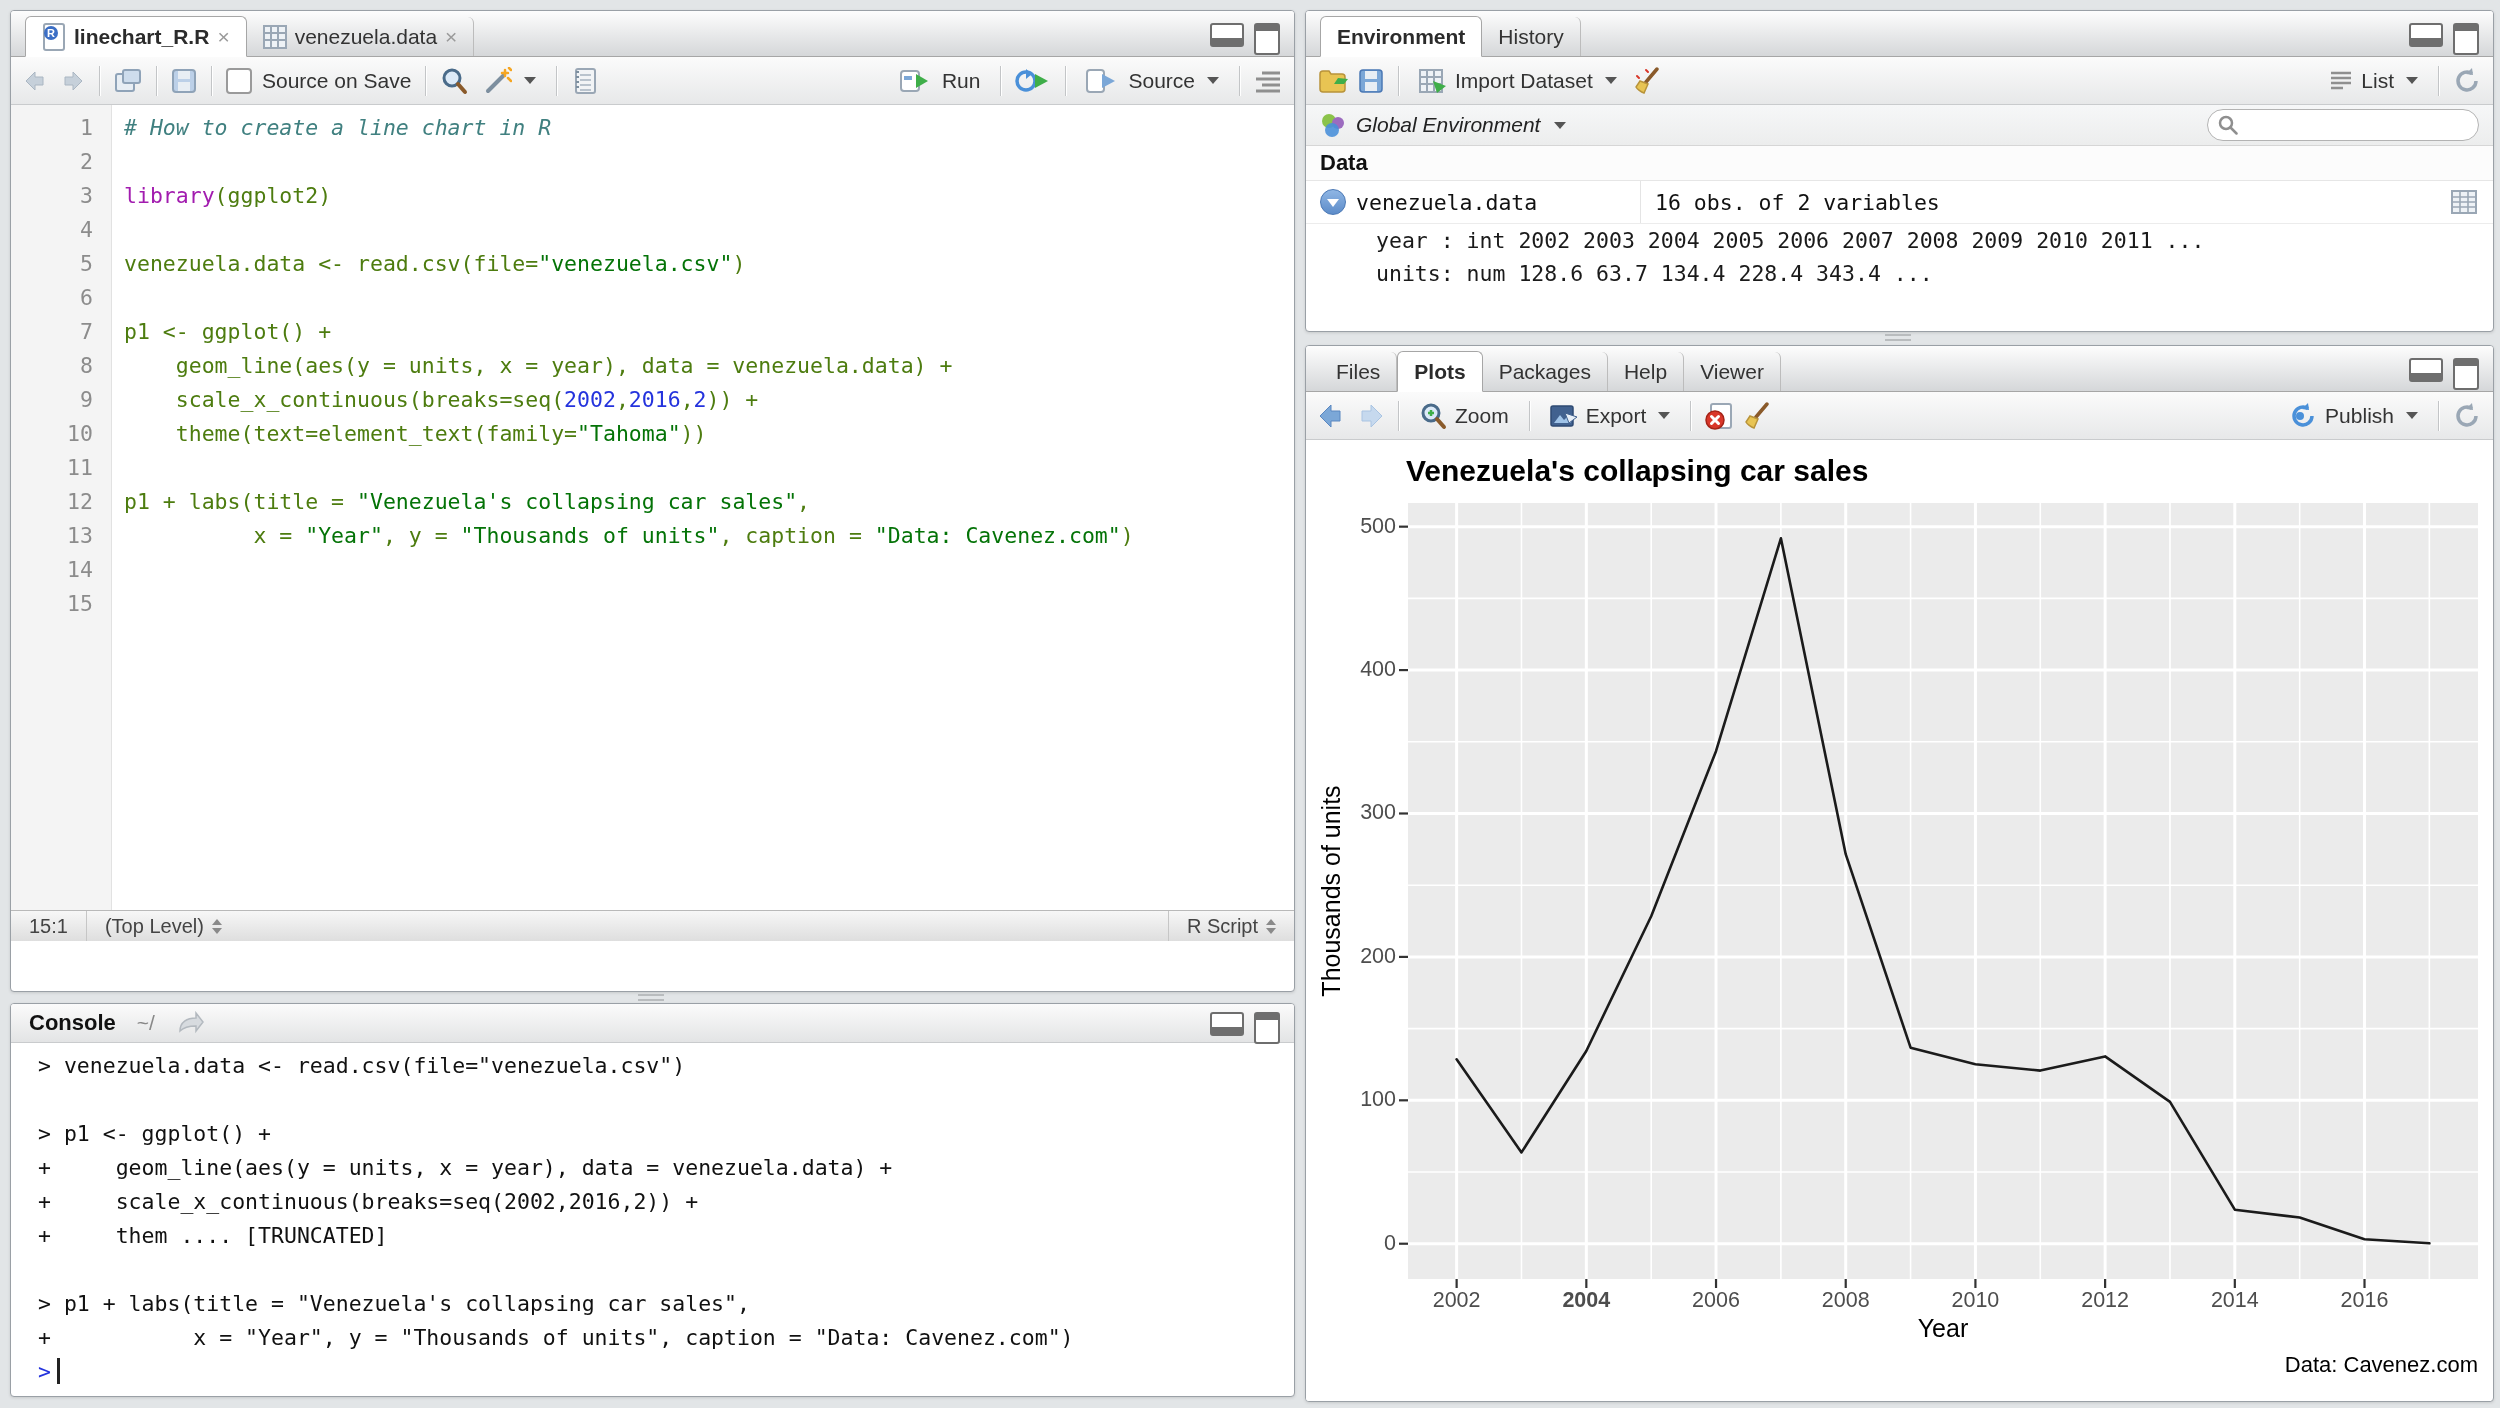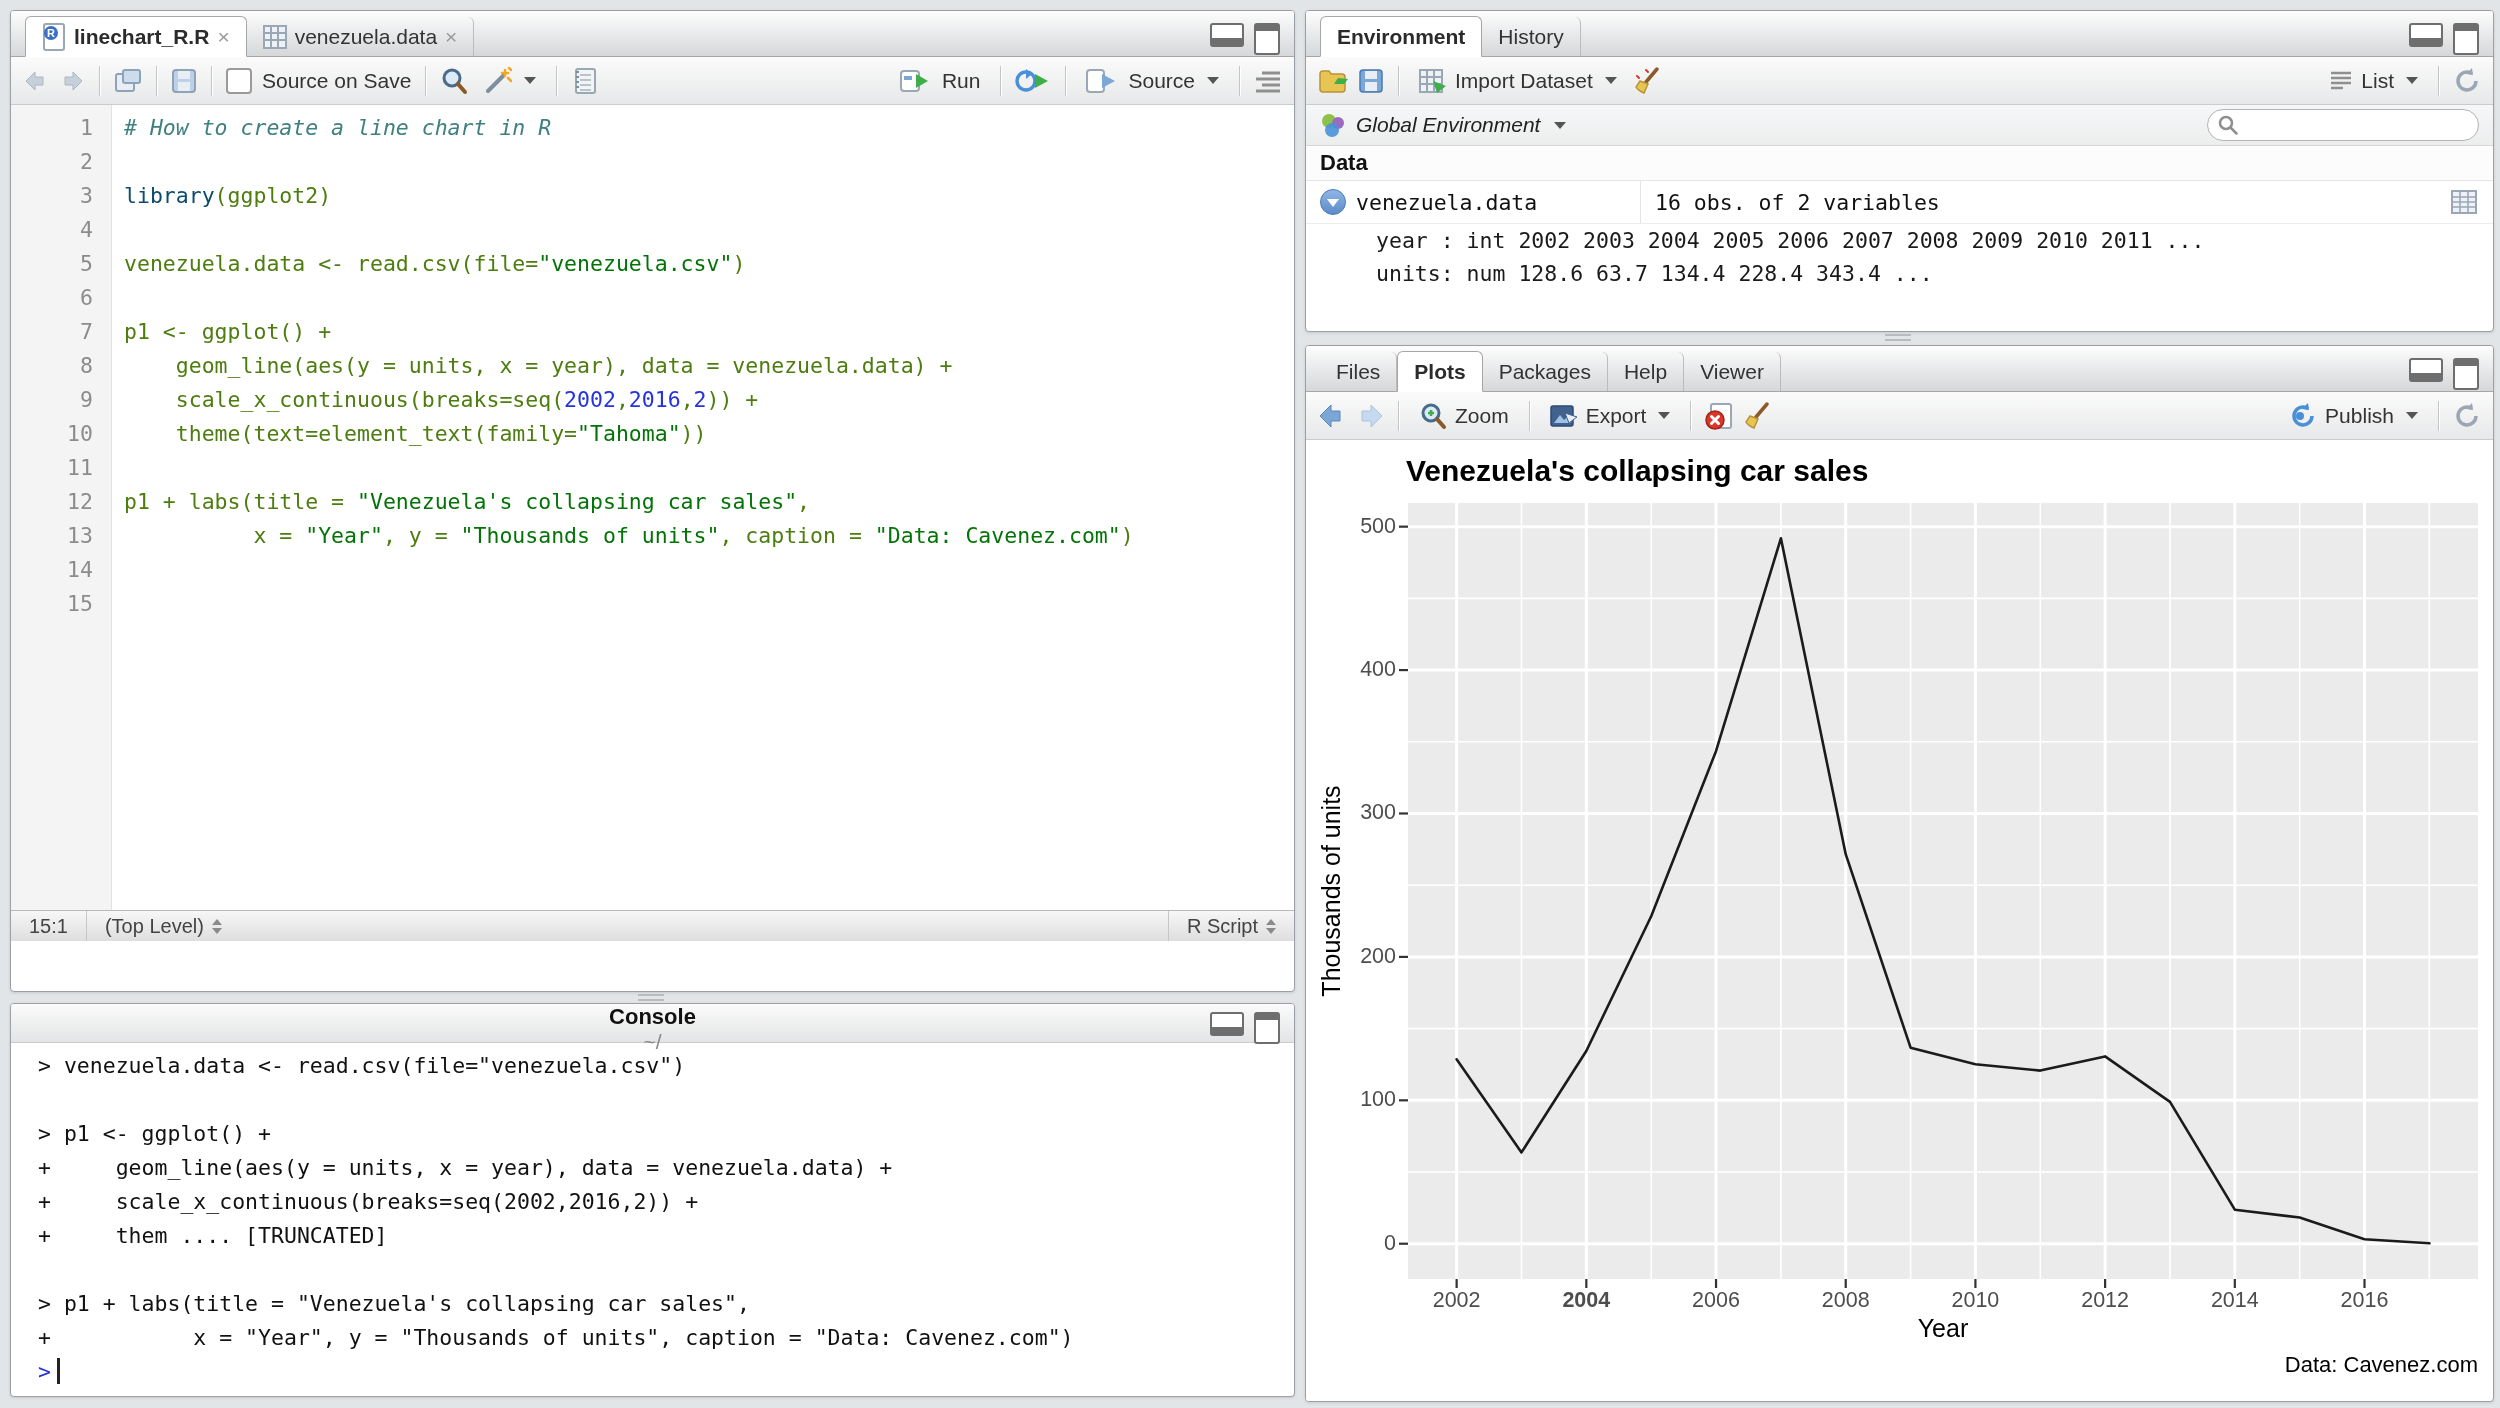--- a/index.html
+++ b/index.html
@@ -30,28 +30,28 @@
   .btn-max{width:22px;height:28px;border:2px solid #6e6e6e;border-radius:3px;background:#fff;position:relative;}
   .btn-max::after{content:"";position:absolute;left:0;right:0;top:0;height:6px;background:#6e6e6e;}
   
   #code-wrap{position:relative;height:805px;background:#fff;}
   #gutter-bg{position:absolute;left:0;top:0;bottom:0;width:100px;background:#f4f4f4;border-right:1px solid #e2e2e2;}
   #code-lines{position:absolute;left:0;top:6px;right:0;}
   .code-line{display:flex;height:34px;line-height:34px;font-family:"DejaVu Sans Mono",monospace;font-size:21.5px;}
   .ln{width:82px;text-align:right;padding-right:18px;color:#8c8c8c;flex:none;}
   .ct{white-space:pre;color:#111;padding-left:13px;}
   .tok-plain{color:#4d7c0f;} .tok-comment{color:#408080;font-style:italic;}
-  .tok-keyword{color:#0c4a6e;} .tok-number{color:#2433dd;} .tok-string{color:#047307;}
+  .tok-keyword{color:#a21caf;} .tok-number{color:#2433dd;} .tok-string{color:#047307;}
   .statusbar{height:30px;background:linear-gradient(#f7f7f7,#dedede);border-top:1px solid #b9b9b9;
     display:flex;align-items:center;font-size:20px;color:#444;}
   .statusbar .cell{padding:0 18px;display:flex;align-items:center;height:100%;}
   .statusbar .vline{width:1px;height:100%;background:#c6c6c6;}
   
   .console-hdr{height:38px;background:linear-gradient(#fbfbfb,#e3e4e5);border-bottom:1px solid #c9cbcd;
-    display:flex;align-items:center;padding:0 18px;gap:0;flex-direction:column;}
+    display:flex;align-items:center;padding:0 18px;gap:21px;}
   .console-title{font-size:22px;font-weight:700;color:#111;}
   .console-path{font-size:21px;color:#888;}
   #console-lines{padding:6px 0 0 27px;font-family:"DejaVu Sans Mono",monospace;font-size:21.5px;color:#111;}
   .con-line{height:34px;line-height:34px;white-space:pre;}
   .con-prompt{color:#2433dd;}
   .cursor{display:inline-block;width:3px;height:26px;background:#222;vertical-align:-5px;margin-left:6px;}
   
   .scope-row{height:40px;background:linear-gradient(#f6f7f8,#eceded);border-bottom:1px solid #d6d6d6;
     display:flex;align-items:center;padding:0 14px;gap:10px;font-size:21px;color:#222;font-style:italic;}
   .searchbox{margin-left:auto;width:250px;height:30px;border:1px solid #b3b3b3;border-radius:16px;

